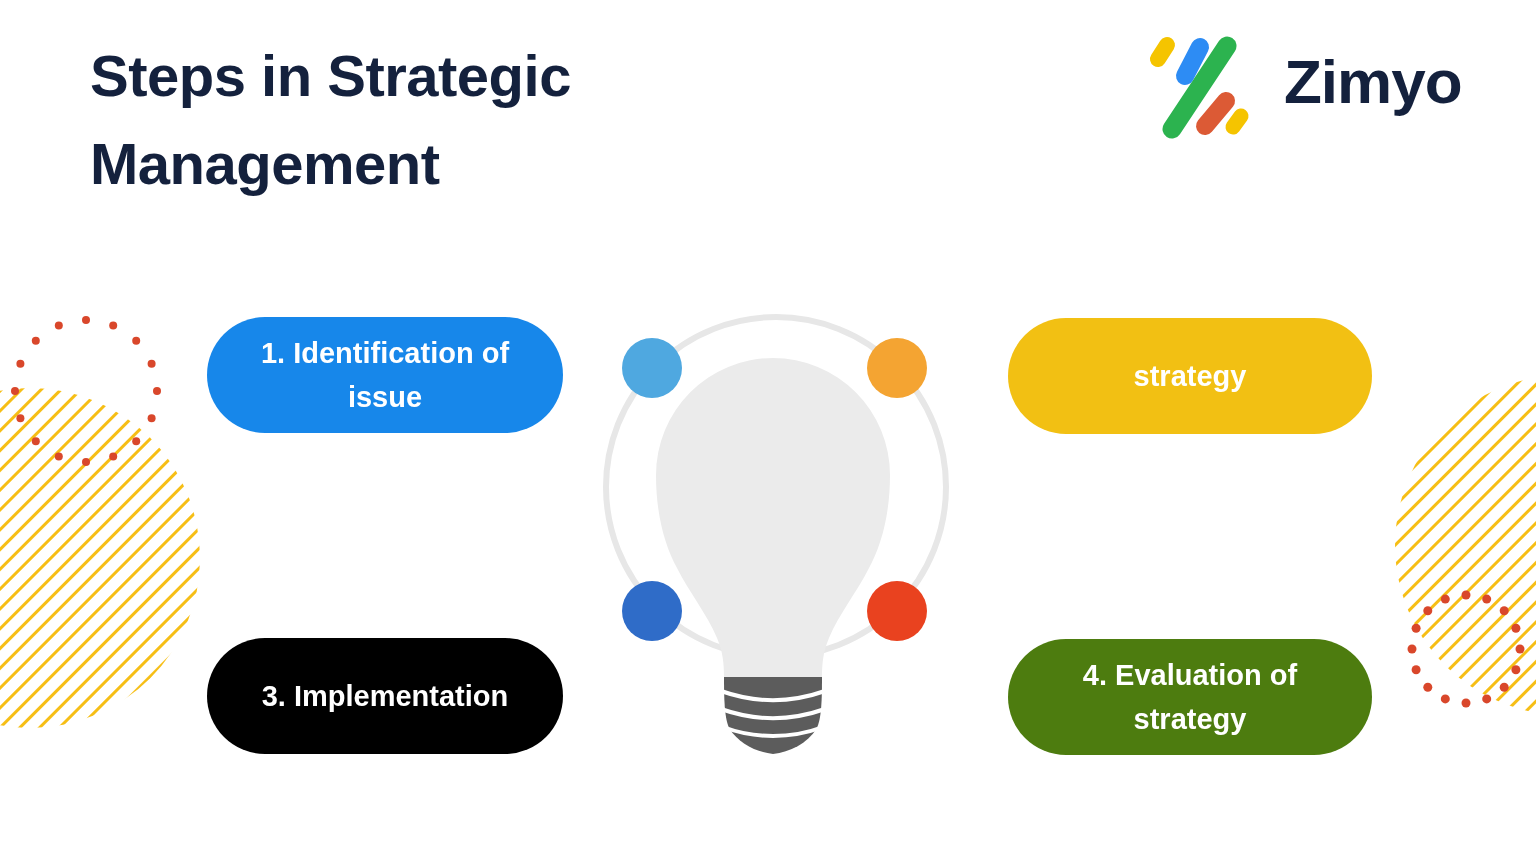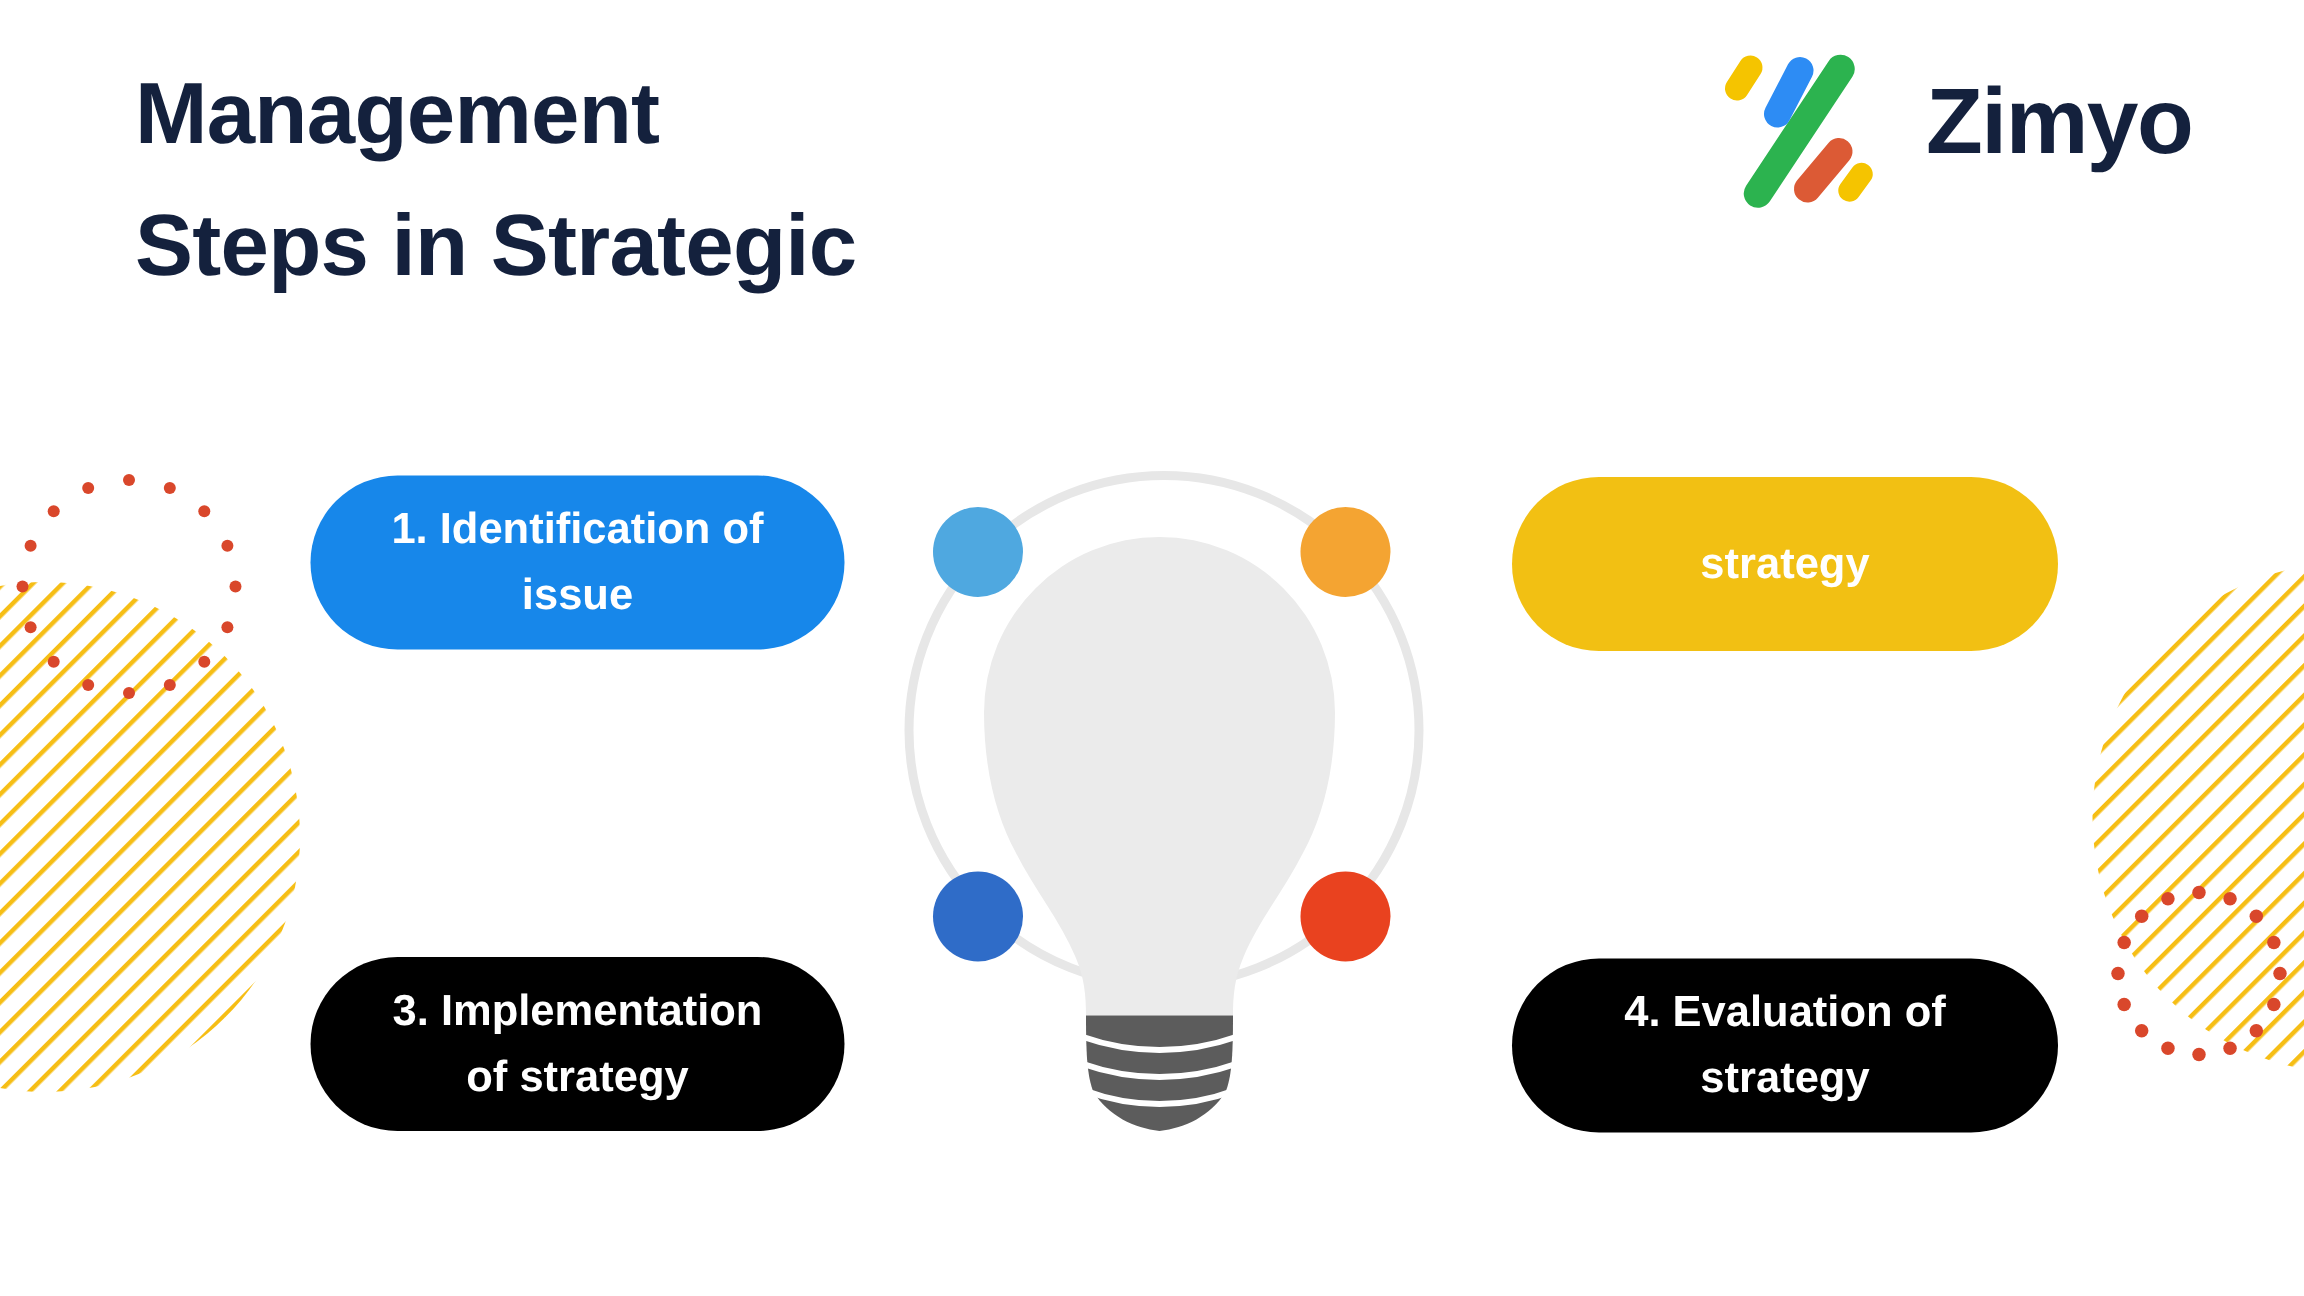--- a/index.html
+++ b/index.html
@@ -24,21 +24,21 @@
   .pill{
     position:absolute;width:356px;height:116px;border-radius:58px;
     color:#FFFFFF;display:flex;flex-direction:column;justify-content:center;
     align-items:center;text-align:center;font-weight:bold;
     font-size:29px;line-height:44px;letter-spacing:0;
   }
   .pill span{display:block;text-align:center;}
   #pill-1{left:207px;top:317px;background:#1787EA;}
   #pill-2{left:1008px;top:318px;width:364px;background:#F2C013;}
   #pill-3{left:207px;top:638px;background:#000000;}
-  #pill-4{left:1008px;top:639px;width:364px;background:#000000;}
+  #pill-4{left:1008px;top:639px;width:364px;background:#4d7c0f;}
   
   .center-svg{position:absolute;left:585px;top:300px;}
   .decor-left{position:absolute;left:0;top:290px;}
   .decor-right{position:absolute;left:1390px;top:370px;}
 </style>
 </head>
 <body>
 
 <div id="canvas">
 
@@ -90,43 +90,42 @@
       <circle cx="37.8" cy="317.2" r="4.5"></circle>
         <circle cx="26.1" cy="299.7" r="4.5"></circle>
       <circle cx="22" cy="279" r="4.5"></circle>
         <circle cx="26.1" cy="258.3" r="4.5"></circle>
       <circle cx="37.8" cy="240.8" r="4.5"></circle>
         <circle cx="55.3" cy="229.1" r="4.5"></circle>
     </g>
   </svg>
 
   <div class="title">
+    <div>Steps in Strategic</div>
     <div>Management</div>
-    <div>Steps in Strategic</div>
   </div>
 
   <svg class="logo-svg" width="110" height="112" viewBox="0 0 110 112" aria-hidden="true">
     <line x1="27" y1="99" x2="82" y2="16" stroke="#2CB34F" stroke-width="19" stroke-linecap="round"></line>
     <line x1="40" y1="46" x2="55" y2="17" stroke="#2D8CF4" stroke-width="18" stroke-linecap="round"></line>
     <line x1="13" y1="29" x2="22" y2="15" stroke="#F5C400" stroke-width="16" stroke-linecap="round"></line>
     <line x1="60" y1="96" x2="81" y2="71" stroke="#DC5A35" stroke-width="18" stroke-linecap="round"></line>
     <line x1="88" y1="97" x2="96" y2="86" stroke="#F5C400" stroke-width="15" stroke-linecap="round"></line>
   </svg>
   <div class="brand-name">Zimyo</div>
 
   <div class="pill" id="pill-1">
     <span>1. Identification of</span>
     <span>issue</span>
   </div>
   <div class="pill" id="pill-2">
     <span>strategy</span>
   </div>
   <div class="pill" id="pill-3">
     <span>3. Implementation</span>
-    <span>of strategy</span>
   </div>
   <div class="pill" id="pill-4">
     <span>4. Evaluation of</span>
     <span>strategy</span>
   </div>
 
   <svg class="center-svg" width="380" height="460" viewBox="0 0 380 460" aria-hidden="true">
 
     <circle cx="191" cy="187" r="170" fill="none" stroke="#E7E7E7" stroke-width="6"></circle>
 

